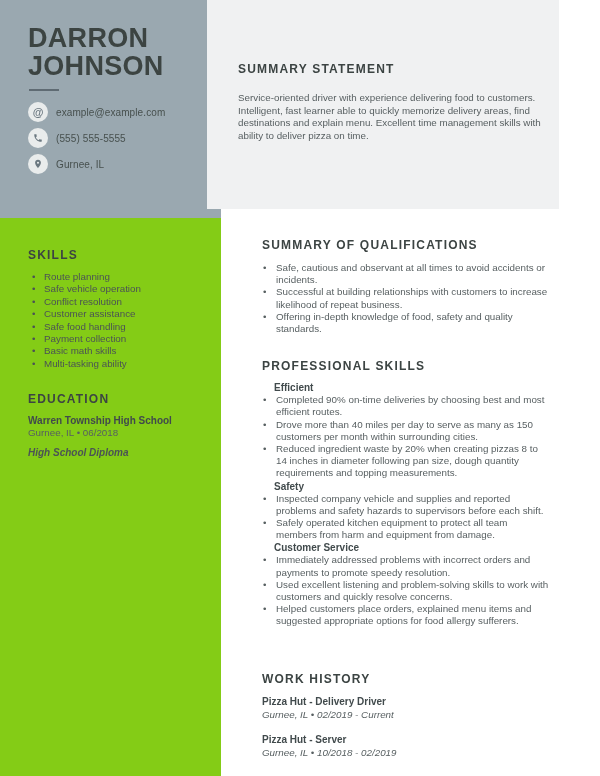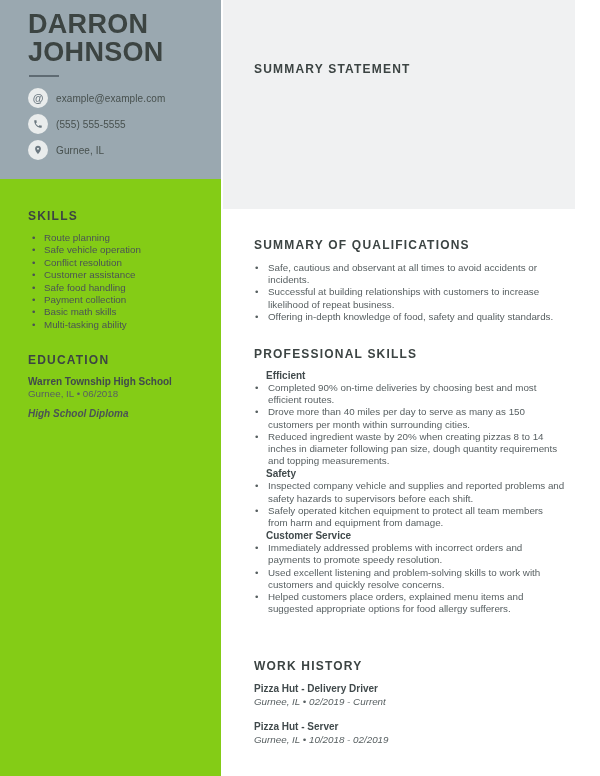--- a/index.html
+++ b/index.html
@@ -4,21 +4,21 @@
 <style>
   * { margin:0; padding:0; box-sizing:border-box; }
   html,body { background:#ffffff; }
   .page {
     position:relative; width:600px; height:776px; overflow:hidden;
     font-family:"Liberation Sans", sans-serif; background:#ffffff;
   }
 
   
   .sidebar { position:absolute; left:0; top:0; width:221px; height:776px; display:flex; flex-direction:column; }
-  .sidebar-top { height:179px; background:#9AA8B0; padding:10px 12px 0 28px; }
+  .sidebar-top { height:218px; background:#9AA8B0; padding:24px 12px 0 28px; }
   .name { font-size:27px; line-height:28px; font-weight:bold; color:#3C4442; letter-spacing:0.3px; }
   .name-divider { width:30px; height:0; border-top:2px solid #5F6B73; margin:9px 0 0 1px; }
   .contact-list { margin-top:11px; }
   .contact-row { display:flex; align-items:center; height:20px; margin-bottom:6px; }
   .contact-icon {
     width:20px; height:20px; flex:0 0 20px; border-radius:50%;
     background:#E9ECEC; color:#6B7880; display:flex; align-items:center; justify-content:center;
     font-size:11px; font-weight:bold; margin-right:8px;
   }
   .contact-icon svg { width:10px; height:10px; fill:#6B7880; }
@@ -33,26 +33,26 @@
   .skill-list li {
     position:relative; padding-left:16px; font-size:9.8px; line-height:12.4px; color:#4B5355;
   }
   .skill-list li::before { content:"\2022"; position:absolute; left:4px; }
   .education-block { margin-top:22px; }
   .edu-school { font-size:10px; font-weight:bold; color:#414A4C; margin-top:8px; line-height:12px; }
   .edu-meta { font-size:9.8px; color:#575F61; line-height:12px; }
   .edu-degree { font-size:10px; font-weight:bold; font-style:italic; color:#4B5355; margin-top:8px; }
 
   
-  .main { position:absolute; left:223px; top:0; width:352px; height:776px; }
+  .main { position:absolute; left:207px; top:0; width:352px; height:776px; }
   .main-top { height:209px; background:#F0F1F2; padding:62px 16px 0 31px; }
   .main-heading { margin-bottom:0; }
   .summary-text { margin-top:16px; font-size:9.8px; line-height:12.6px; color:#575F61; }
 
-  .main-body { padding:29px 10px 0 31px; background:#ffffff; }
+  .main-body { padding:29px 10px 0 31px; background:#ffffff;margin-left:24px; }
   .bullets { list-style:none; }
   .bullets li {
     position:relative; padding-left:14px; font-size:9.8px; line-height:12.2px; color:#575F61;
   }
   .bullets li::before { content:"\2022"; position:absolute; left:1px; }
   .qual-bullets { margin-top:10px; }
   .prof-section { margin-top:24px; }
   .group-title { font-size:10px; font-weight:bold; color:#414A4C; line-height:13px;padding-left:12px; }
   .prof-groups { margin-top:8px; }
   .work-section { margin-top:44px; }
@@ -118,20 +118,21 @@
         <div class="edu-meta">Gurnee, IL  •  06/2018</div>
         <div class="edu-degree">High School Diploma</div>
       </div>
     </div>
   </div>
 
   <div class="main">
 
     <div class="main-top">
       <div class="main-heading">SUMMARY STATEMENT</div>
+      <div class="summary-text">Service-oriented driver with experience delivering food to customers. Intelligent, fast learner able to quickly memorize delivery areas, find destinations and explain menu. Excellent time management skills with ability to deliver pizza on time.</div>
     </div>
 
     <div class="main-body">
 
       <div>
         <div class="main-heading">SUMMARY OF QUALIFICATIONS</div>
         <ul class="bullets qual-bullets">
           <li>Safe, cautious and observant at all times to avoid accidents or incidents.</li>
           <li>Successful at building relationships with customers to increase likelihood of repeat business.</li>
           <li>Offering in-depth knowledge of food, safety and quality standards.</li>

